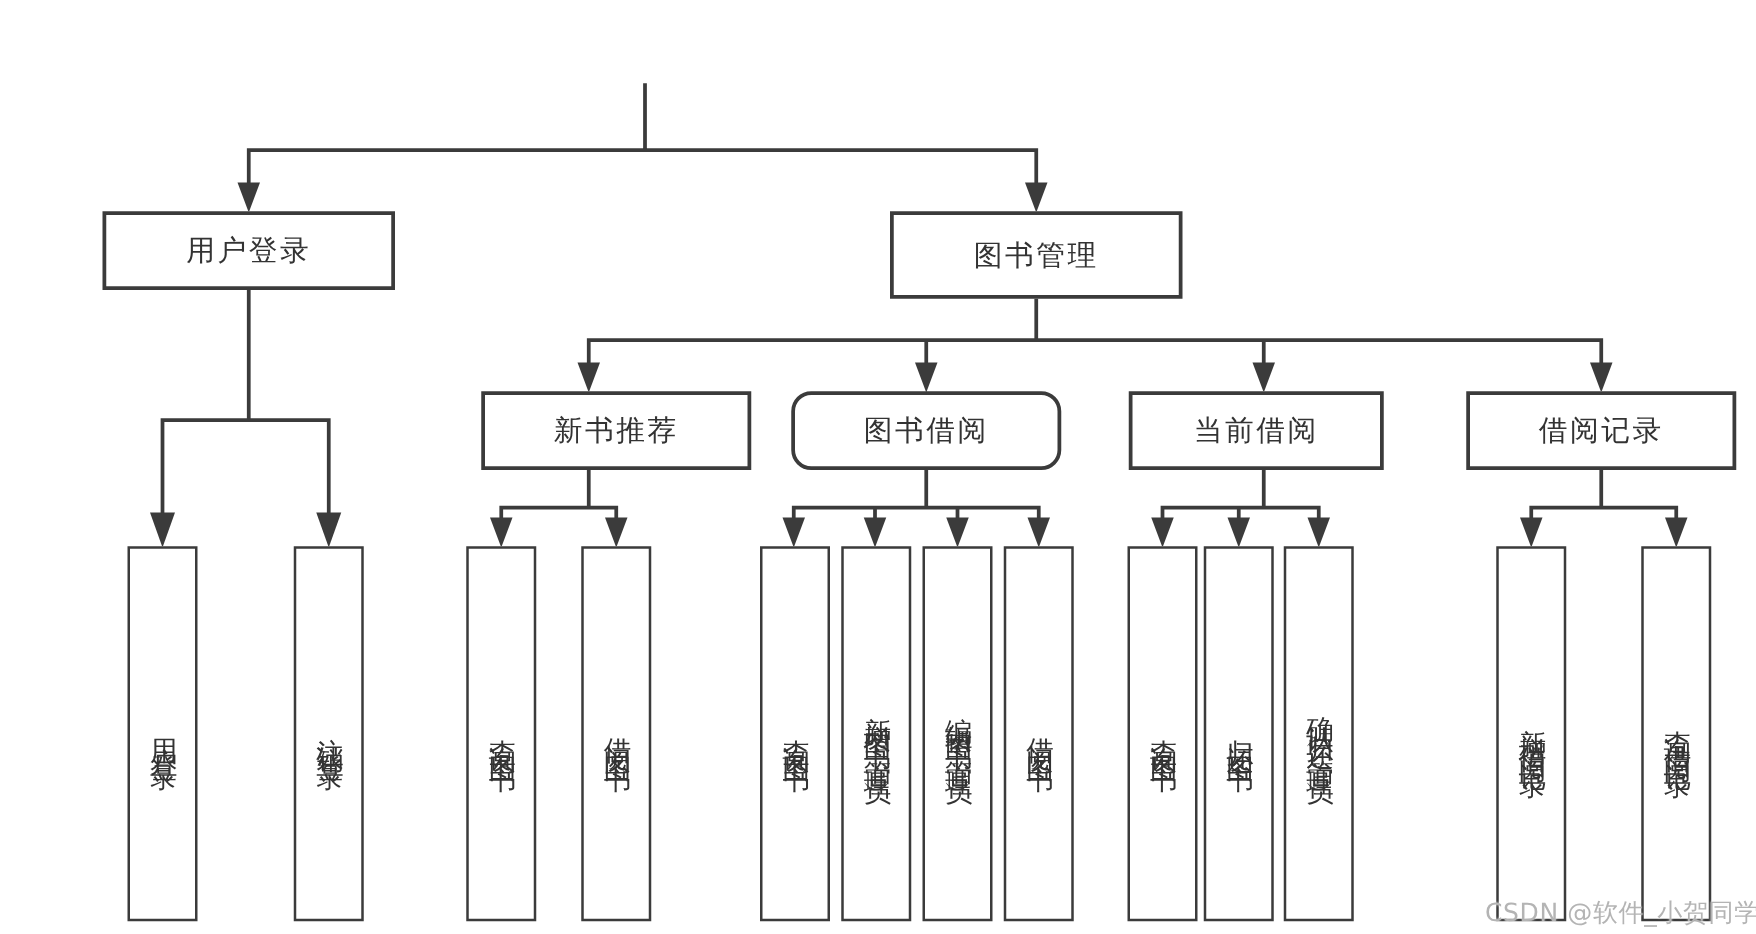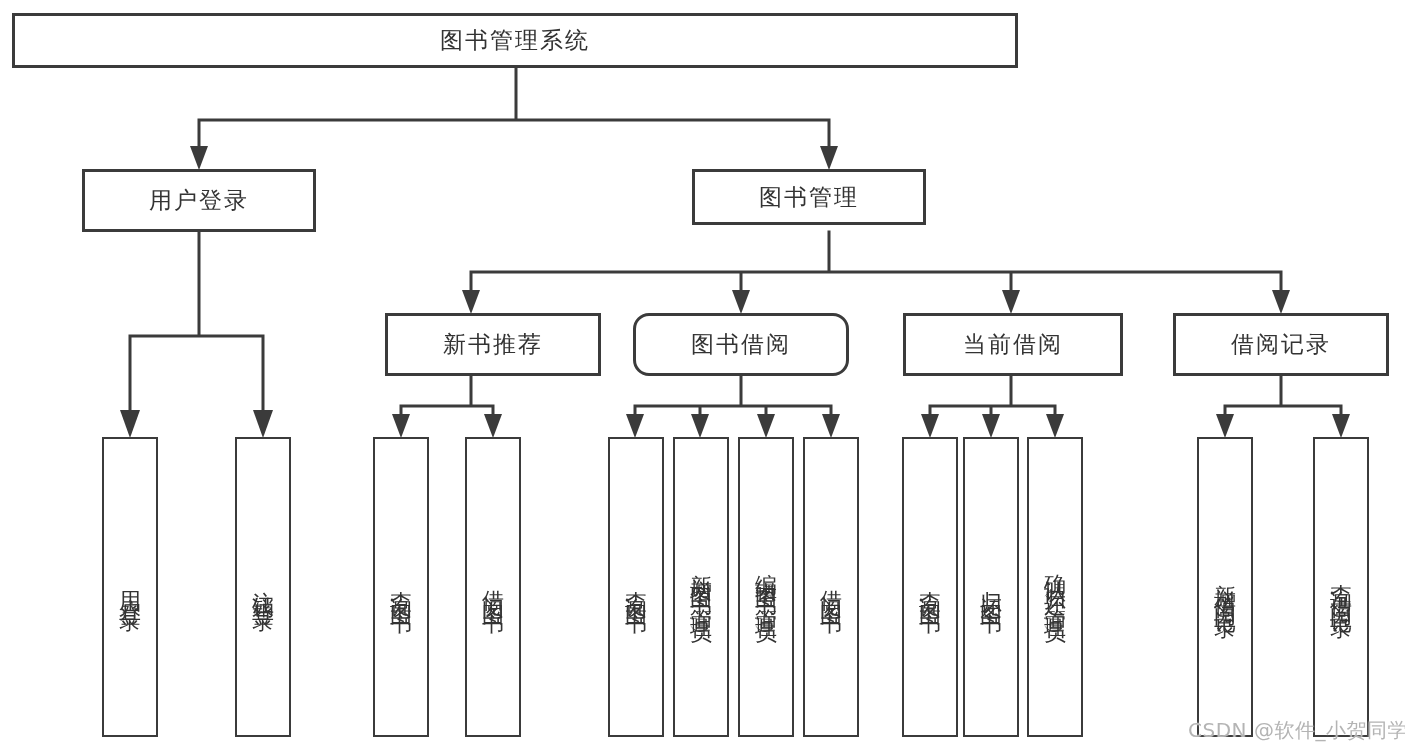--- a/index.html
+++ b/index.html
@@ -54,28 +54,27 @@
       <polygon points="757,414 775,414 766,438"></polygon>
       <polygon points="822,414 840,414 831,438"></polygon>
       <polygon points="921,414 939,414 930,438"></polygon>
       <polygon points="982,414 1000,414 991,438"></polygon>
       <polygon points="1046,414 1064,414 1055,438"></polygon>
       <polygon points="1216,414 1234,414 1225,438"></polygon>
       <polygon points="1332,414 1350,414 1341,438"></polygon>
     </g>
   </svg>
 
-  <div class="box" style="left:12px;top:13px;width:1006px;height:55px;">图书管理系统</div>
 
   <div class="box" style="left:82px;top:169px;width:234px;height:63px;">用户登录</div>
-  <div class="box" style="left:692px;top:169px;width:234px;height:56px;">图书管理</div>
+  <div class="box" style="left:712px;top:169px;width:234px;height:70px;">图书管理</div>
 
   <div class="box" style="left:363px;top:313px;width:216px;height:63px;margin-left:22px;">新书推荐</div>
   <div class="box" style="left:633px;top:313px;width:216px;height:63px;border-radius:16px;">图书借阅</div>
-  <div class="box" style="left:903px;top:313px;width:220px;height:63px;">当前借阅</div>
+  <div class="box" style="left:903px;top:313px;width:204px;height:63px;">当前借阅</div>
   <div class="box" style="left:1173px;top:313px;width:216px;height:63px;">借阅记录</div>
 
   <div class="box leaf" style="left:102px;top:437px;width:56px;height:300px;">
     <span class="vtext">用户登录</span>
   </div>
   <div class="box leaf" style="left:235px;top:437px;width:56px;height:300px;">
     <span class="vtext">注销登录</span>
   </div>
   <div class="box leaf" style="left:373px;top:437px;width:56px;height:300px;">
     <span class="vtext">查询图书</span>

